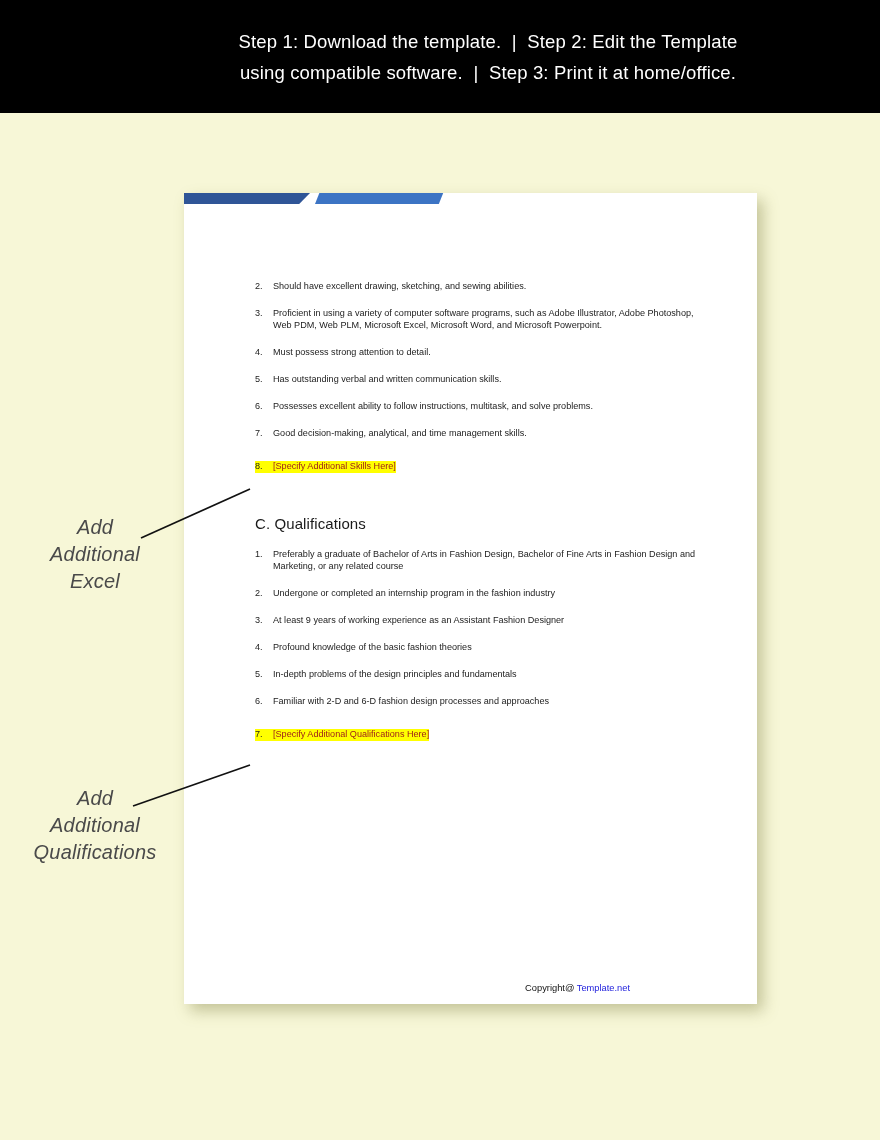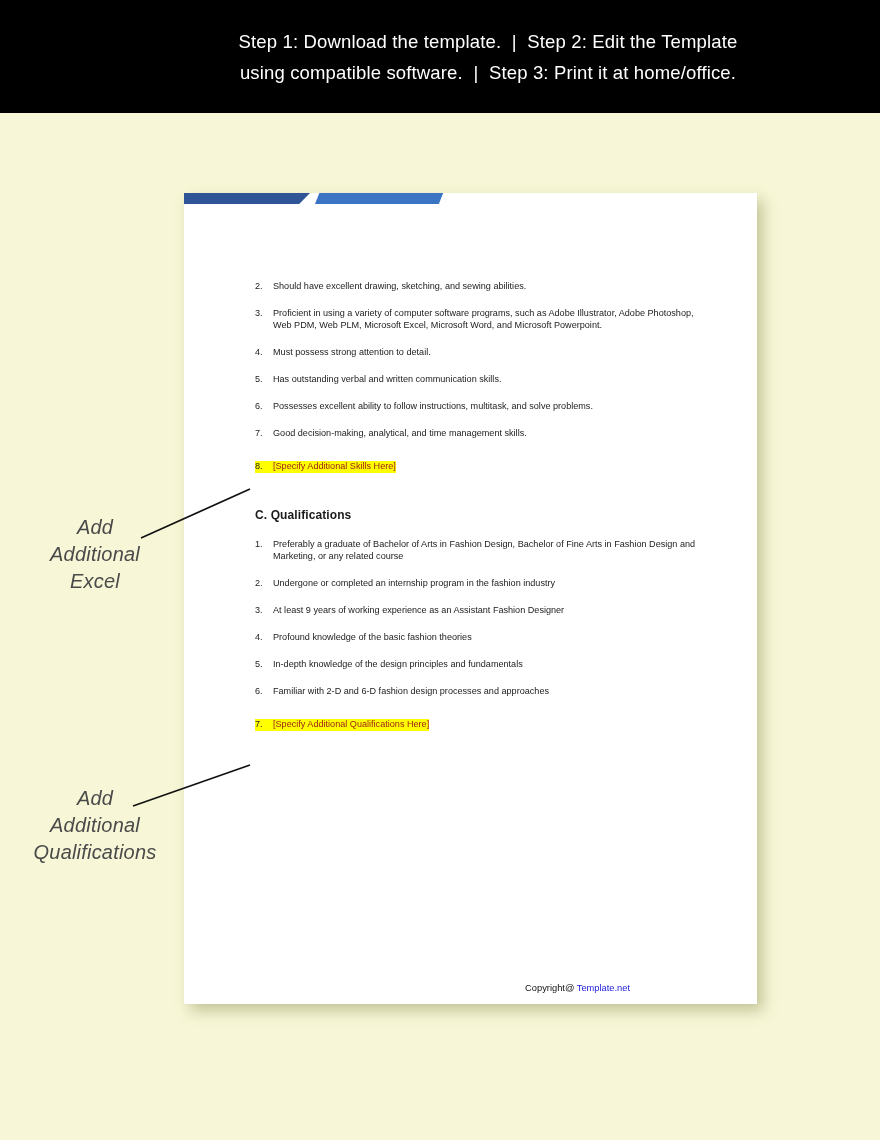--- a/index.html
+++ b/index.html
@@ -111,24 +111,24 @@
     margin-bottom: 15.5px;
   }
   .item.hl .txt {
     color: #9B1B1B;
     display: inline;
   }
   .item.hl .num {
     color: #1A1A1A;
   }
   .section-heading {
-    font-size: 12px;
-    font-weight: bold;
+    font-size: 15px;
+    font-weight: normal;
     color: #1A1A1A;
-    margin-top: 20px;
+    margin-top: 27px;
     margin-bottom: 17px;
     letter-spacing: 0.1px;
   }
 
   
   .footer {
     position: absolute;
     left: 0;
     bottom: 11px;
     width: 490px;
@@ -205,21 +205,21 @@
           <span class="num">2.</span>
           <span class="txt">Undergone or completed an internship program in the fashion industry</span>
         </div><div class="item">
           <span class="num">3.</span>
           <span class="txt">At least 9 years of working experience as an Assistant Fashion Designer</span>
         </div><div class="item">
           <span class="num">4.</span>
           <span class="txt">Profound knowledge of the basic fashion theories</span>
         </div><div class="item">
           <span class="num">5.</span>
-          <span class="txt">In-depth knowledge of the design principles and fundamentals</span>
+          <span class="txt">In-depth problems of the design principles and fundamentals</span>
         </div><div class="item">
           <span class="num">6.</span>
           <span class="txt">Familiar with 2-D and 6-D fashion design processes and approaches</span>
         </div><div class="item hl"><span class="num">7.</span><span class="txt">[Specify Additional Qualifications Here]</span></div></div>
   </div>
 
   <div class="footer">
     <span>Copyright@</span>
     <span class="link">Template.net</span>
   </div>

